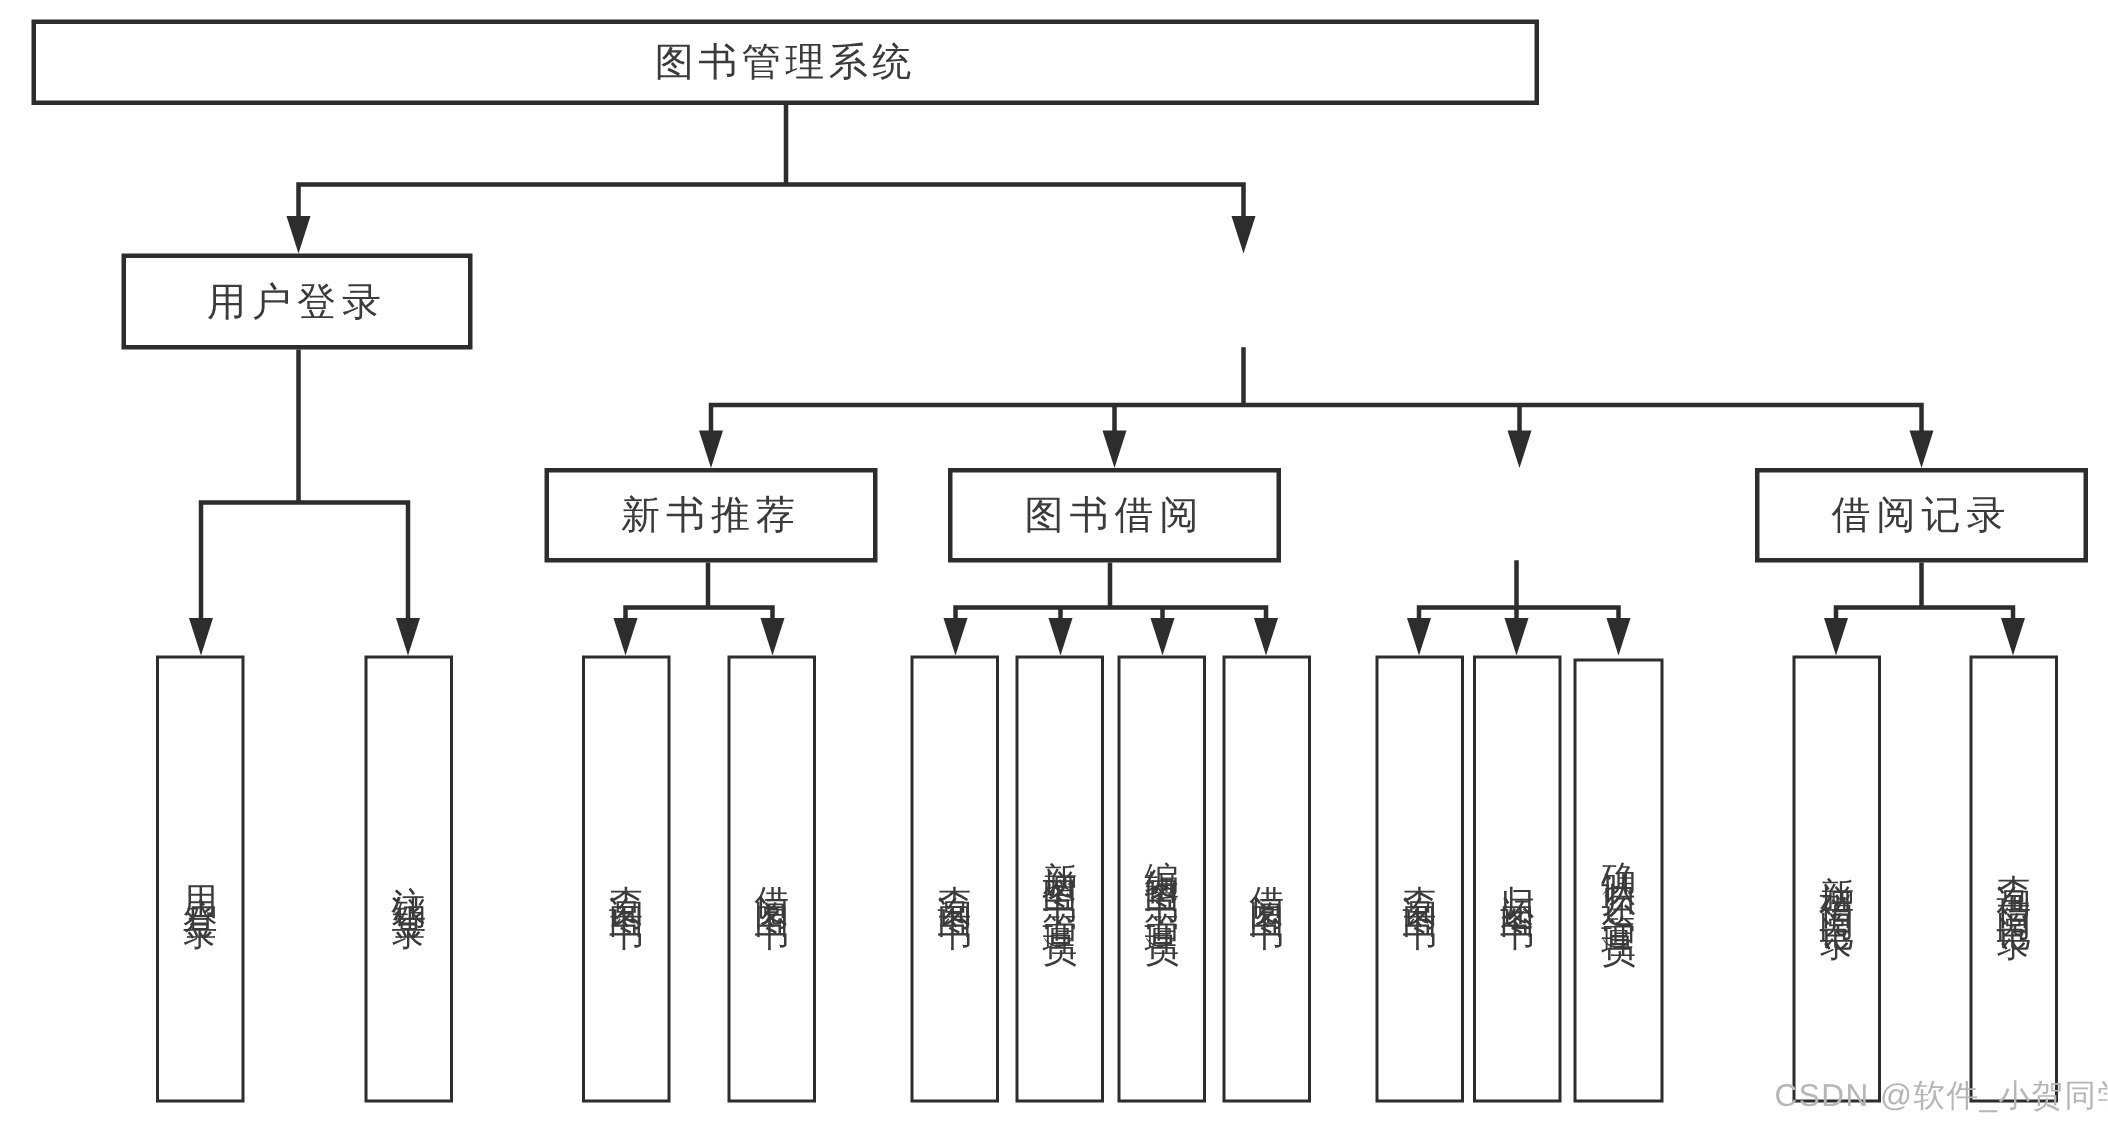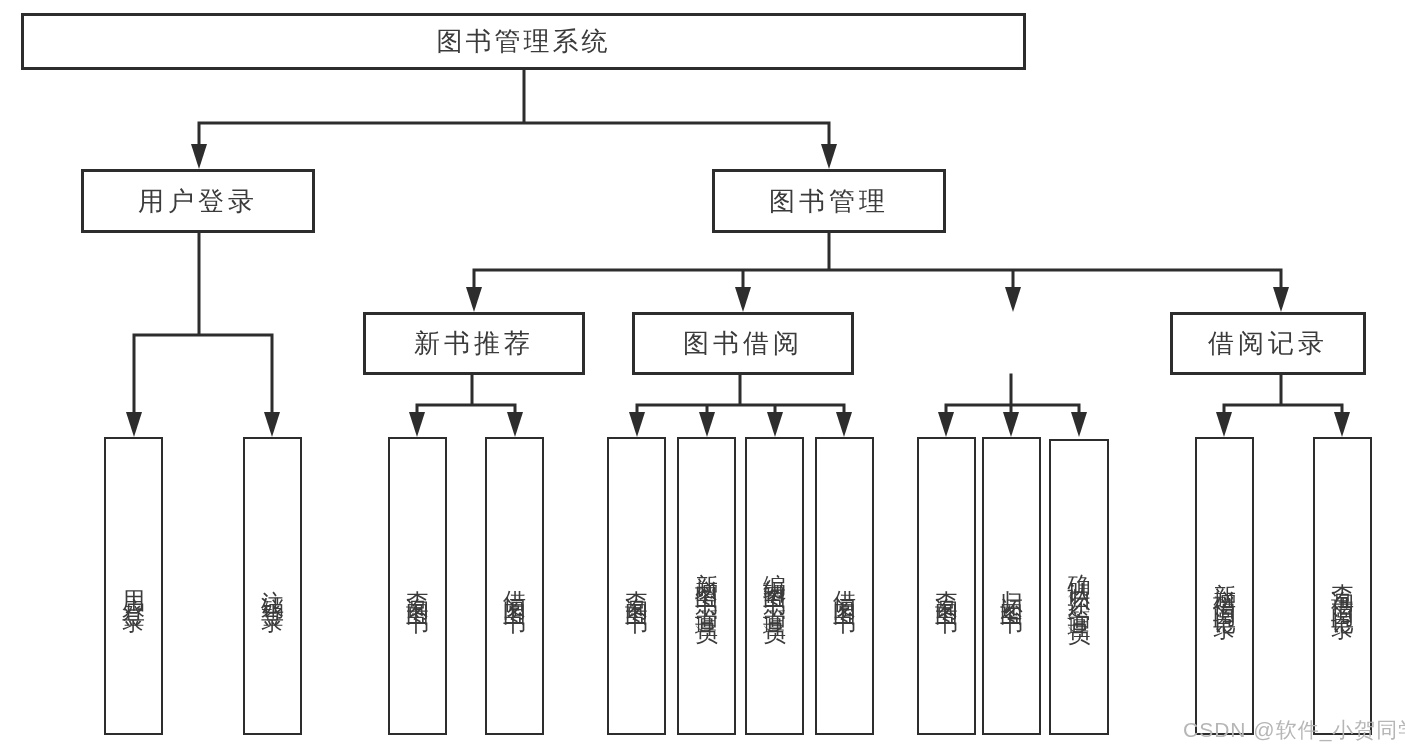--- a/index.html
+++ b/index.html
@@ -77,31 +77,28 @@
     </g>
   </svg>
 
   <div class="box lvl0" style="left:21px;top:13px;width:1005px;height:57px">
     <span>图书管理系统</span>
   </div>
 
   <div class="box lvl1" style="left:81px;top:169px;width:234px;height:64px">
     <span>用户登录</span>
   </div>
-  <div class="box lvl1" style="left:712px;top:169px;width:234px;height:64px">
-    <span>图书管理</span>
-  </div>
 
   <div class="box lvl2" style="left:363px;top:312px;width:222px;height:63px">
     <span>新书推荐</span>
   </div>
   <div class="box lvl2" style="left:632px;top:312px;width:222px;height:63px">
     <span>图书借阅</span>
   </div>
-  <div class="box lvl2" style="left:1170px;top:312px;width:196px;height:63px">
+  <div class="box lvl2" style="left:1170px;top:312px;width:222px;height:63px">
     <span>借阅记录</span>
   </div>
 
   <div class="box leaf" style="left:104px;top:437px;width:59px;height:298px">
     <span>用户登录</span>
   </div>
   <div class="box leaf" style="left:243px;top:437px;width:59px;height:298px">
     <span>注销登录</span>
   </div>
 

